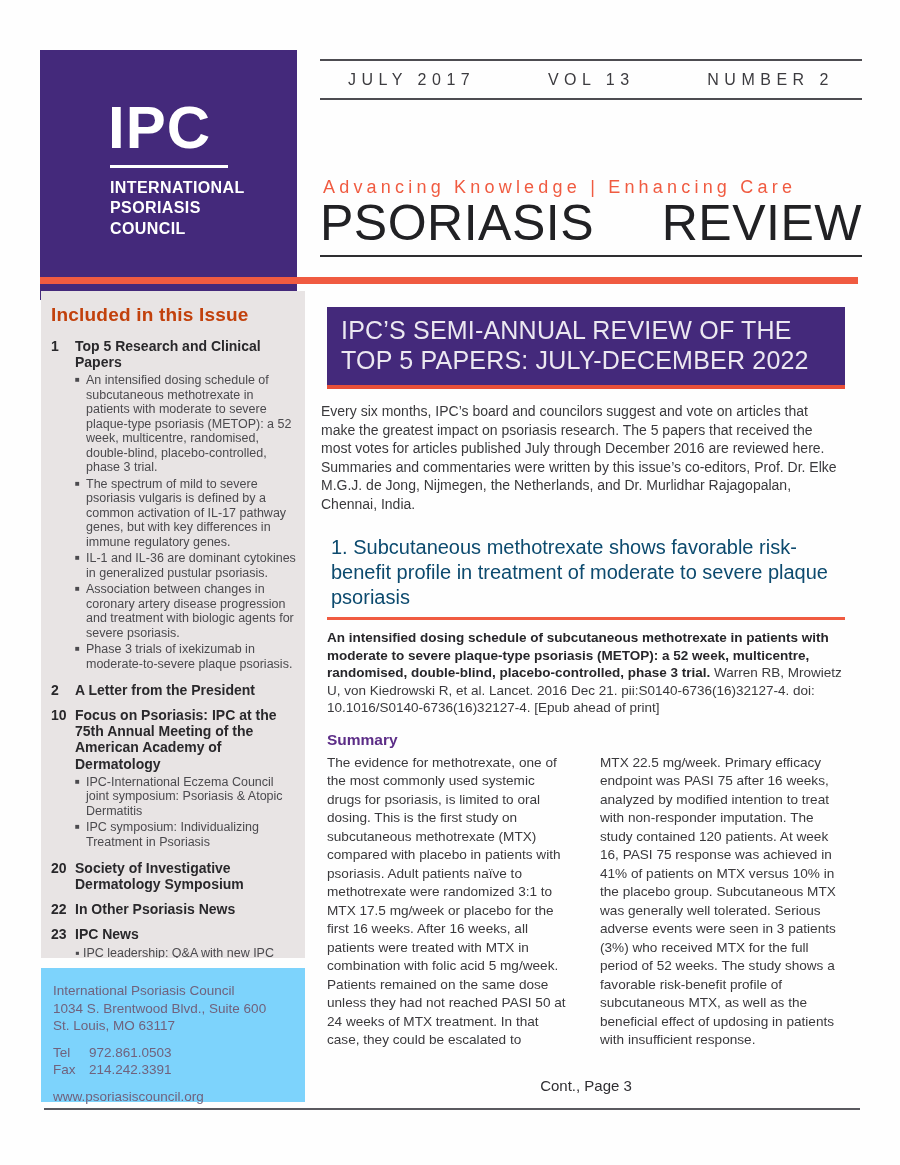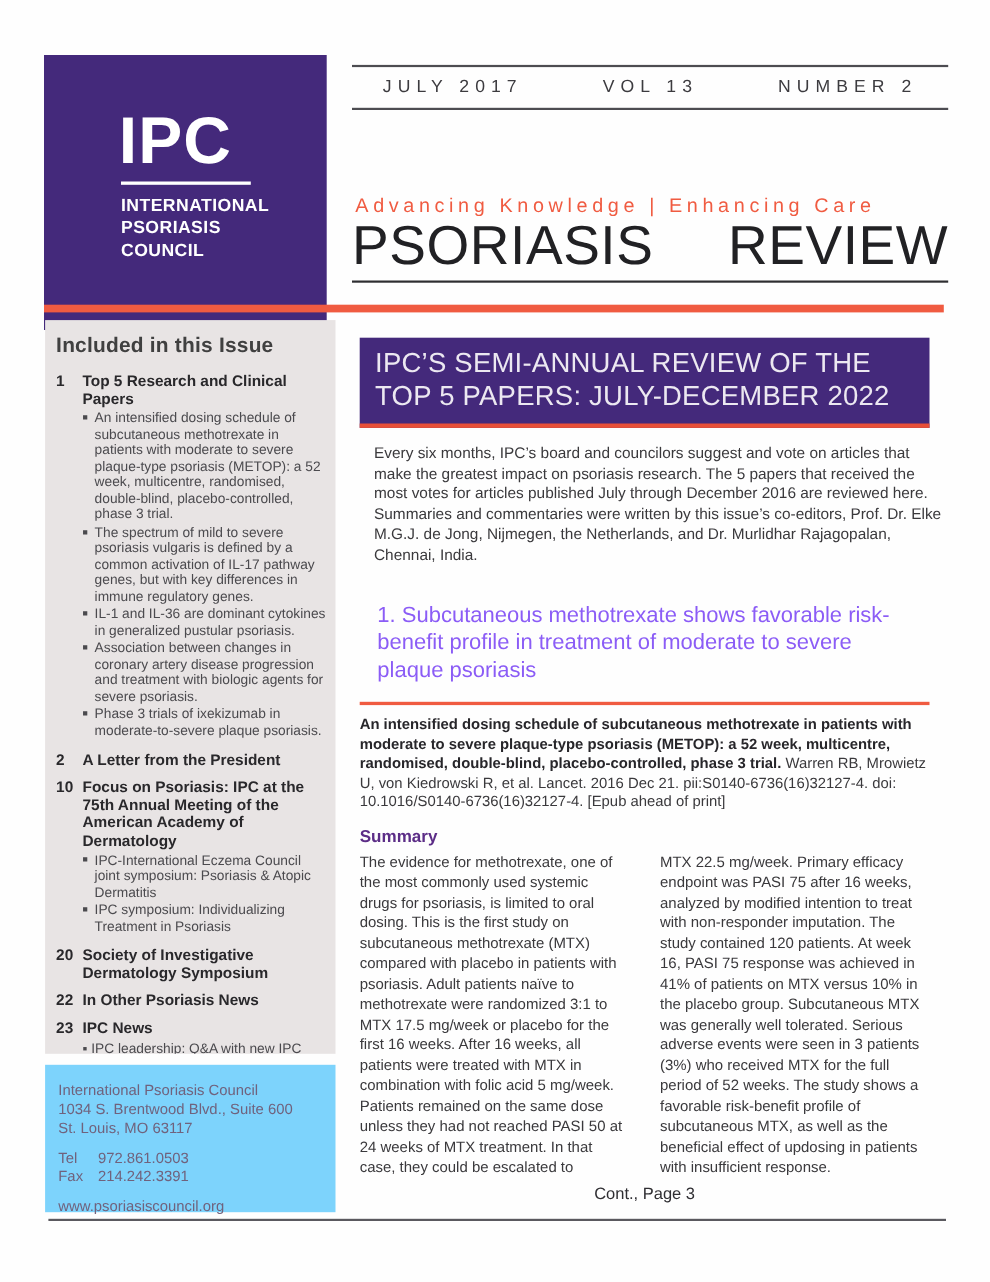--- a/index.html
+++ b/index.html
@@ -26,45 +26,45 @@
     font-size:16px; letter-spacing:5.5px; color:#3c3b3f; }
   .tagline { position:absolute; left:323px; top:177px; font-size:18px; letter-spacing:4.2px; color:#f05b41; }
   .title-row { position:absolute; left:320px; top:198px; width:542px; display:flex;
     justify-content:space-between; font-size:50px; color:#212124; letter-spacing:0.5px; line-height:1; }
   .title-rule { position:absolute; left:320px; top:255px; width:542px; height:2px; background:#2e2e31; }
   .orange-bar { position:absolute; left:40px; top:277px; width:818px; height:7px; background:#f05b41; }
 
   
   .toc-panel { position:absolute; left:41px; top:291px; width:264px; height:667px;
     background:#e8e4e4; padding:13px 9px 8px 10px; overflow:hidden; }
-  .toc-heading { margin:0 0 12px 0; font-size:19px; font-weight:600; color:#404040; letter-spacing:0.2px; }
+  .toc-heading { margin:0 0 12px 0; font-size:19px; font-weight:600; color:#c2410c; letter-spacing:0.2px; }
   .toc-item { display:flex; margin-bottom:9px; }
   .toc-num { flex:0 0 24px; font-weight:700; font-size:14px; color:#29282b; line-height:1.15; }
   .toc-body { flex:1; min-width:0; }
   .toc-title { font-weight:700; font-size:14px; color:#29282b; line-height:1.15; }
   .toc-bullets { margin-top:3px; }
   .toc-bullet { display:flex; font-size:12.5px; line-height:1.16; color:#4b4a4e; margin-bottom:2px; }
   .blt { flex:0 0 11px; font-size:8px; line-height:1.8; color:#4b4a4e; }
   .toc-inline { margin-top:3px; font-size:12.5px; line-height:1.16; color:#4b4a4e; font-weight:400; }
 
   .contact-panel { position:absolute; left:41px; top:968px; width:264px; height:134px;
     background:#7dd3fc; padding:14px 10px 0 12px; color:#70627d; font-size:13.5px; line-height:1.3; }
   .contact-group { margin-bottom:9px; }
   .contact-row { display:flex; }
   .c-label { flex:0 0 36px; }
   .website { color:#70627d; }
 
   
   .banner { position:absolute; left:327px; top:307px; width:518px; background:#44297b;
     border-bottom:4px solid #e84f38; color:#ece8f1; padding:8px 14px 10px;
     font-size:25px; line-height:1.2; letter-spacing:0.2px; }
-  .intro { position:absolute; left:340px; top:402px; width:518px; margin:0;
+  .intro { position:absolute; left:321px; top:402px; width:518px; margin:0;
     font-size:14px; line-height:1.33; color:#3a393c; }
   .article { position:absolute; left:327px; top:531px; width:518px; }
-  .art-heading { margin:16px; font-size:20px; font-weight:400; color:#8b5cf6; line-height:1.25; }
+  .art-heading { margin:4px; font-size:20px; font-weight:400; color:#0c4a6e; line-height:1.25; }
   .art-rule { height:3px; background:#f05b41; margin-top:7px; }
   .citation { margin:9px 0 0 0; font-size:13.5px; line-height:1.3; color:#3a393c; }
   .citation strong { color:#27262a; }
   .sum-label { margin-top:14px; font-size:15.5px; font-weight:700; color:#5c2d87; }
   .cols { display:flex; gap:28px; margin-top:5px;justify-content:flex-end; }
   .col { margin:0; flex:1; min-width:0; font-size:13.6px; line-height:1.36; color:#3a393c; }
 
   .footer-note { position:absolute; left:327px; top:1077px; width:518px; text-align:center;
     font-size:15px; color:#2f2e32; }
   .bottom-rule { position:absolute; left:44px; top:1108px; width:816px; height:2px; background:#5a595f; }

